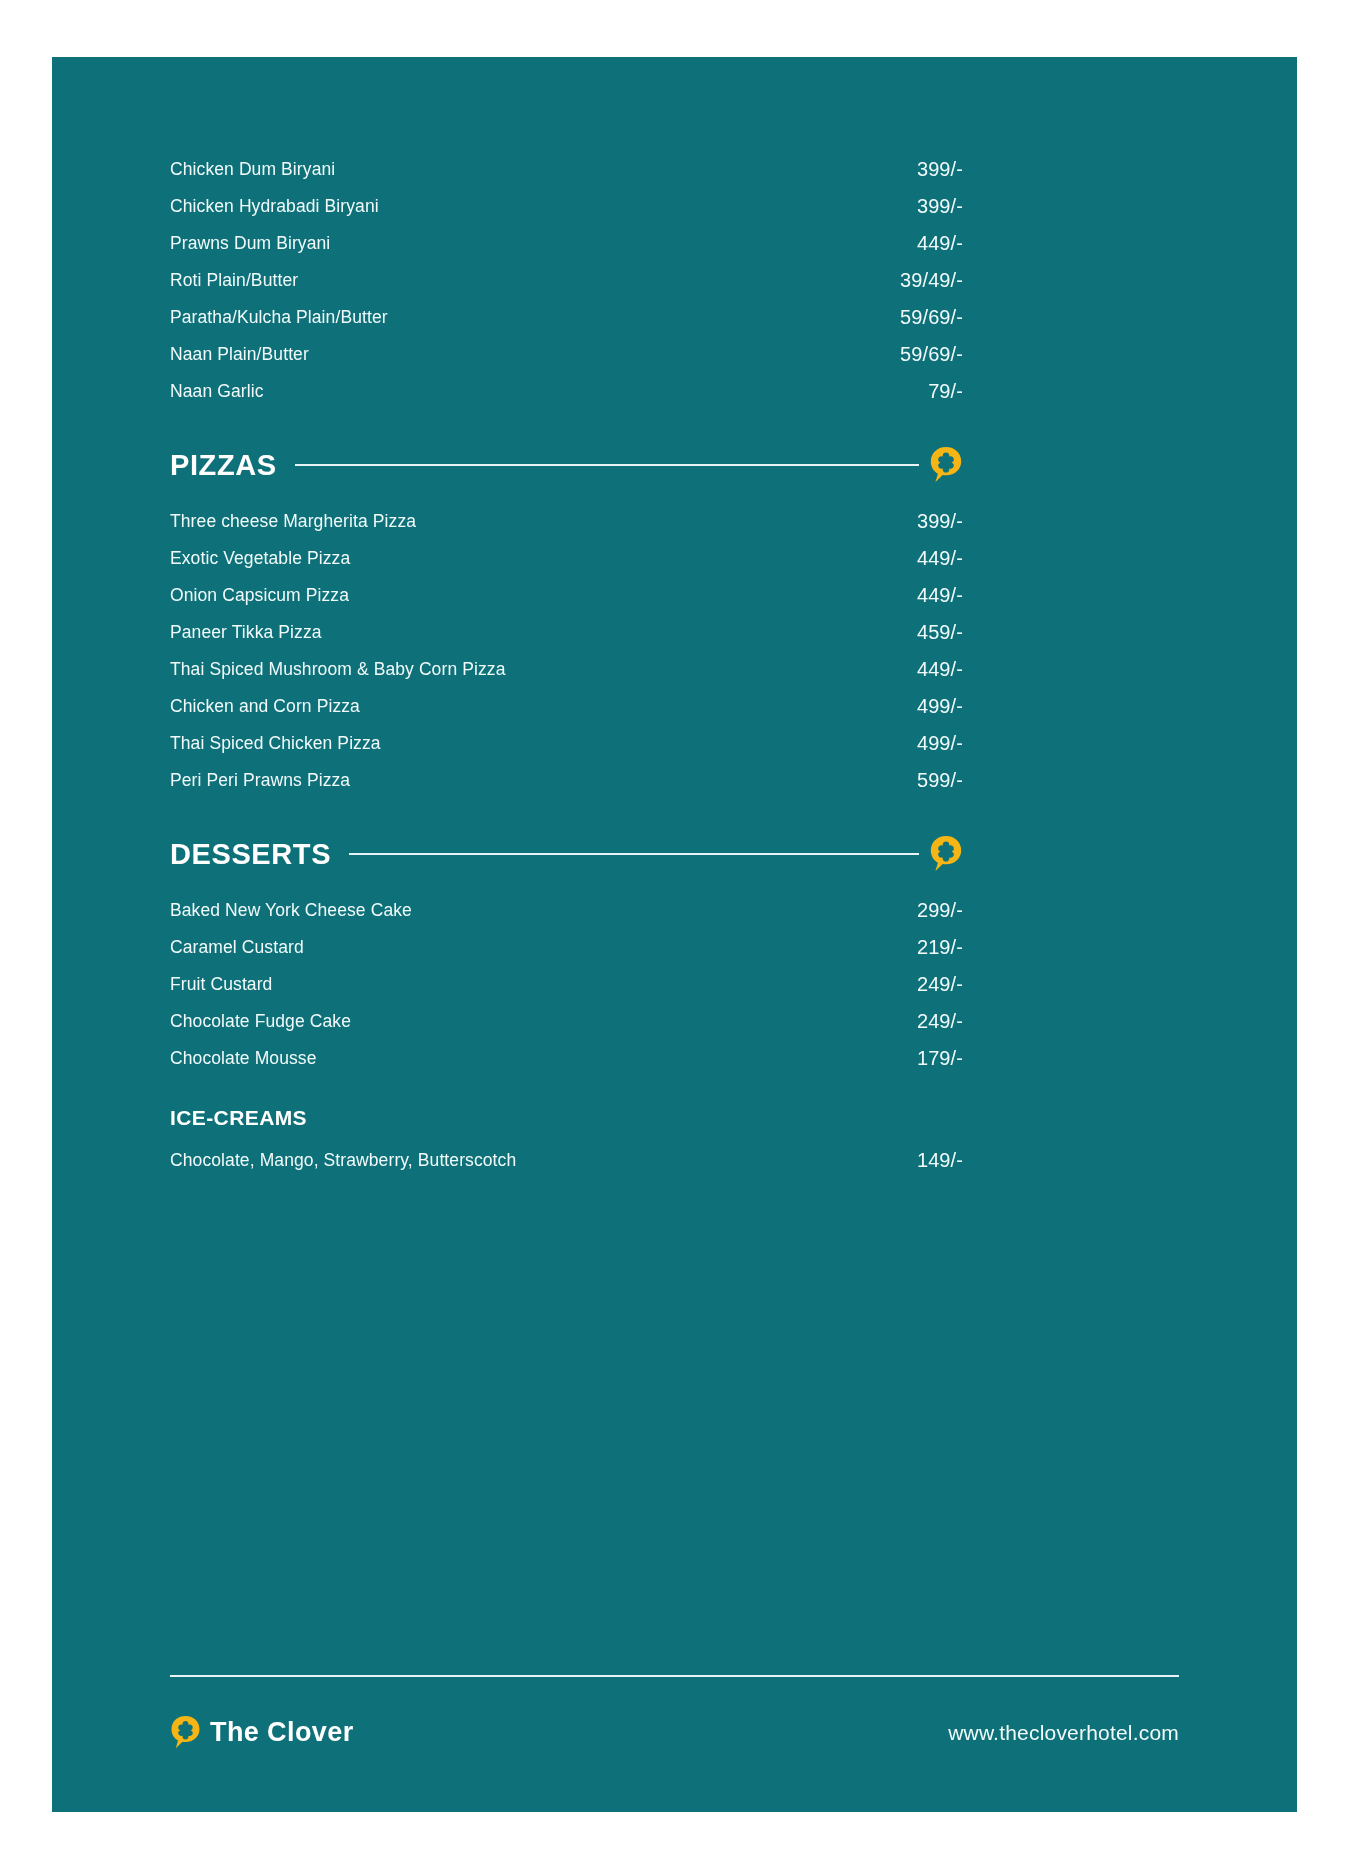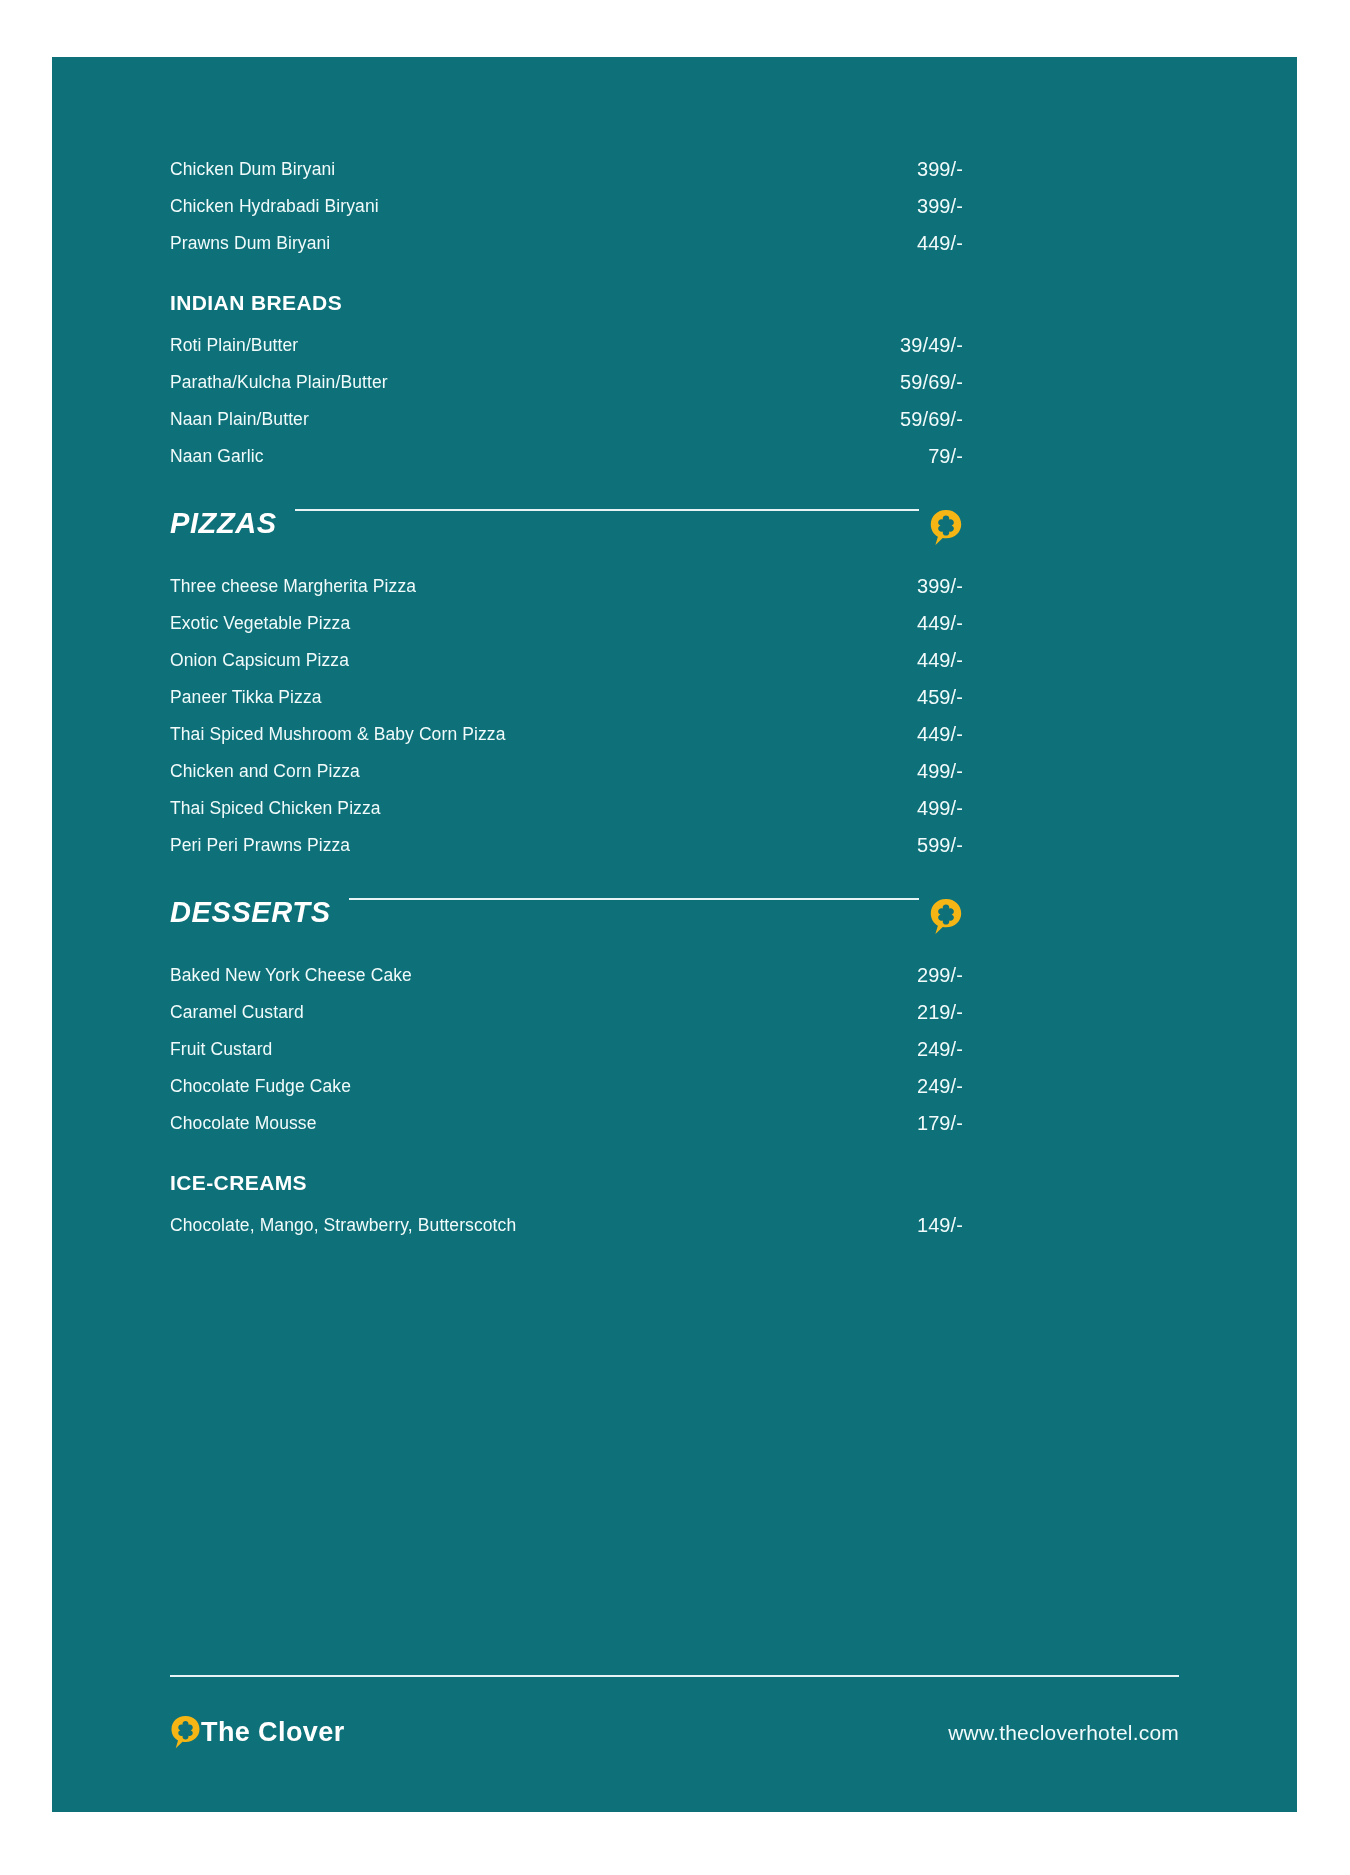--- a/index.html
+++ b/index.html
@@ -57,24 +57,24 @@
     color: #f2fbfb;
     letter-spacing: 0.1px;
     font-weight: 400;
     text-align: right;
     white-space: nowrap;
   }
 
   
   .section-head {
     display: flex;
+    align-items: center;
     height: 42px;
     margin-top: 34px;
     margin-bottom: 17px;
-    font-style: italic;
   }
   .section-head .title {
     font-size: 29px;
     font-weight: 700;
     color: #ffffff;
     letter-spacing: 0.6px;
     line-height: 1;
     white-space: nowrap;
     flex: 0 0 auto;
   }
@@ -118,20 +118,21 @@
     margin-bottom: 38px;
   }
   .footer .fbar {
     display: flex;
     align-items: center;
     justify-content: space-between;
   }
   .footer .brand {
     display: flex;
     align-items: center;
+    gap: 9px;
   }
   .footer .brand .mark {
     width: 31px;
     height: 35px;
     position: relative;
     flex: 0 0 auto;
   }
   .footer .brand .wordmark {
     font-size: 27px;
     font-weight: 700;
@@ -166,21 +167,20 @@
               <span class="name">Chicken Hydrabadi Biryani</span>
               <span class="price">399/-</span>
             </div>
             <div class="row">
               <span class="name">Prawns Dum Biryani</span>
               <span class="price">449/-</span>
             </div>
           </div>
         </div>
         <div>
-          <div class="sub-head">INDIAN BREADS</div>
           <div class="rows">
             <div class="row">
               <span class="name">Roti Plain/Butter</span>
               <span class="price">39/49/-</span>
             </div>
             <div class="row">
               <span class="name">Paratha/Kulcha Plain/Butter</span>
               <span class="price">59/69/-</span>
             </div>
             <div class="row">

